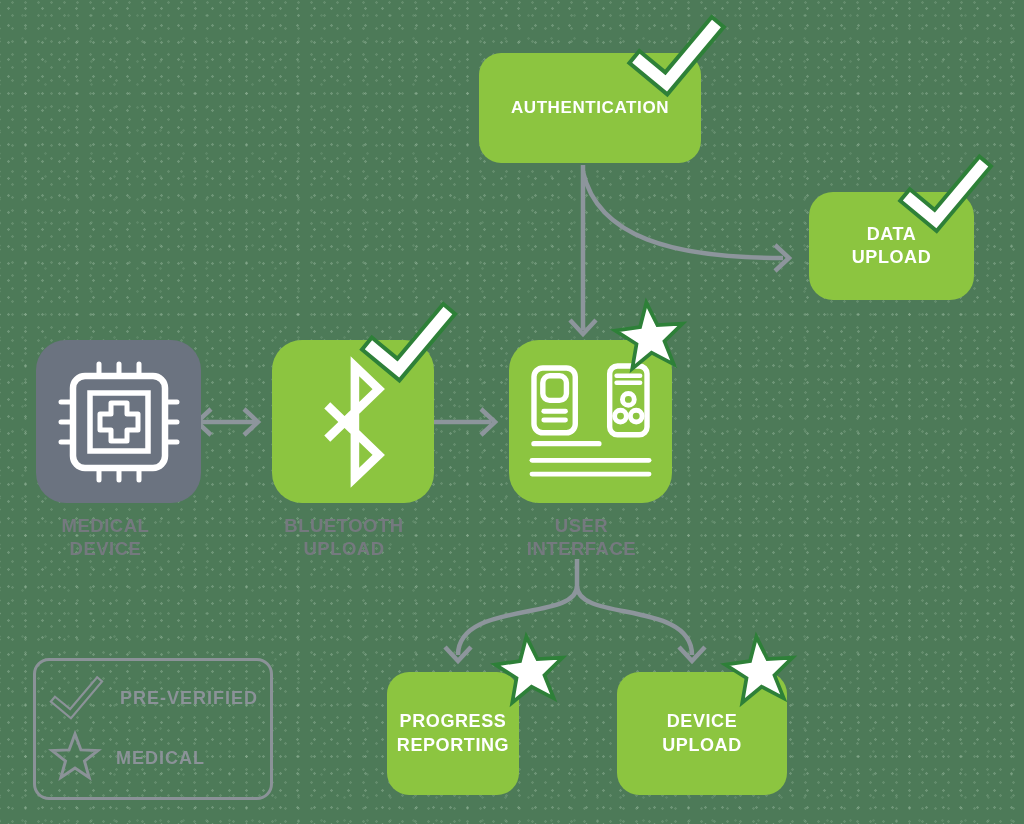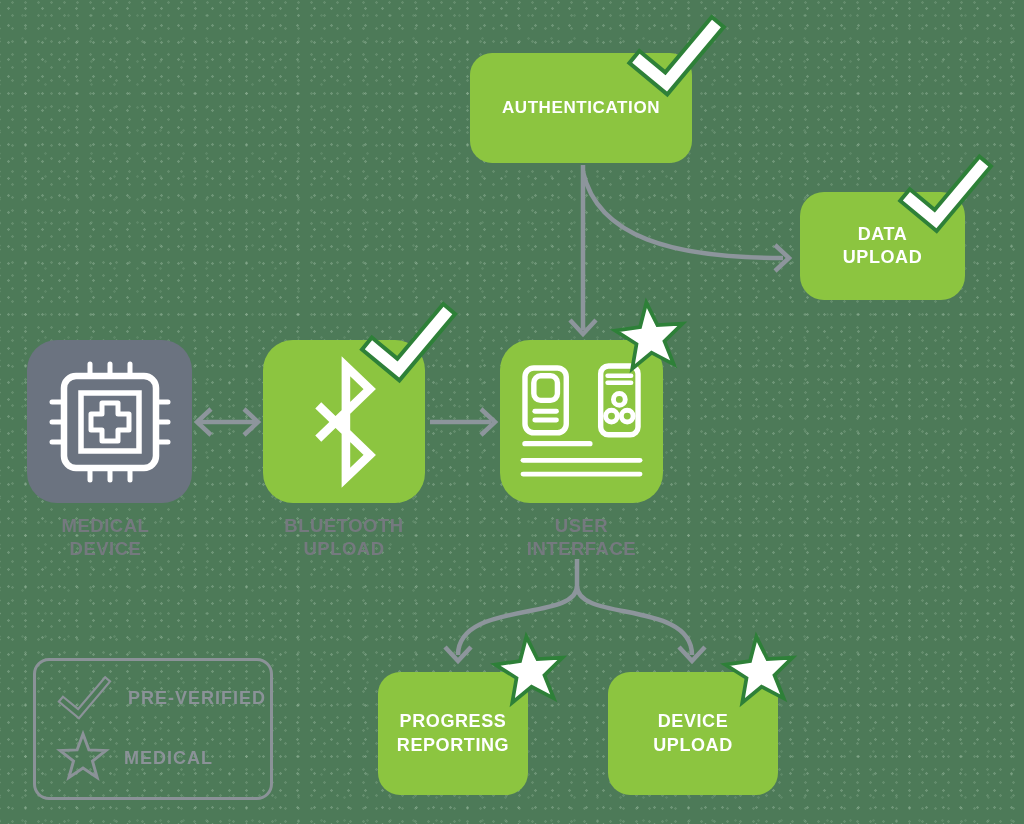--- a/index.html
+++ b/index.html
@@ -12,51 +12,51 @@
     background-image:
       radial-gradient(rgba(225,245,225,0.22) 1px, transparent 1.5px),
       radial-gradient(rgba(225,245,225,0.15) 1px, transparent 1.5px),
       radial-gradient(rgba(225,245,225,0.10) 1px, transparent 1.5px);
     background-size:17px 17px, 13px 13px, 23px 23px;
     background-position:0 0, 6px 9px, 11px 4px;
   }
   .connectors{position:absolute;left:0;top:0;}
   .node{
     position:absolute;display:flex;align-items:center;justify-content:center;
-    flex-direction:column;text-align:center;
+    flex-direction:column;text-align:center;margin-left:9px;
   }
   .green{background:#8cc540;}
   .gray{background:#6b7380;}
   .label-node{color:#ffffff;font-weight:bold;letter-spacing:0.6px;line-height:1.28;}
   #auth{left:470px;top:53px;width:222px;height:110px;border-radius:22px;font-size:17px;}
   #data-upload{left:800px;top:192px;width:165px;height:108px;border-radius:24px;font-size:18px;}
   #medical{left:27px;top:340px;width:165px;height:163px;border-radius:30px;}
   #bluetooth{left:263px;top:340px;width:162px;height:163px;border-radius:30px;}
   #ui{left:500px;top:340px;width:163px;height:163px;border-radius:30px;}
-  #progress{left:378px;top:672px;width:150px;height:123px;border-radius:22px;font-size:18px;}
+  #progress{left:378px;top:672px;width:132px;height:123px;border-radius:22px;font-size:18px;}
   #device-control{left:608px;top:672px;width:170px;height:123px;border-radius:22px;font-size:18px;}
   .node-label{
     position:absolute;text-align:center;color:#75797f;font-weight:bold;
     font-size:18.5px;letter-spacing:0.5px;line-height:1.26;
   }
   #medical-label{left:23px;top:514px;width:165px;}
   #bluetooth-label{left:263px;top:514px;width:162px;}
   #ui-label{left:500px;top:514px;width:163px;}
   .badge{position:absolute;overflow:visible;}
   #auth-badge{left:631px;top:20px;width:92px;height:75px;}
   #data-badge{left:903px;top:159px;width:86px;height:73px;}
   #bt-badge{left:364px;top:307px;width:90px;height:74px;}
   #ui-star{left:612px;top:301px;width:76px;height:74px;}
   #progress-star{left:492px;top:635px;width:76px;height:74px;}
   #device-star{left:722px;top:635px;width:76px;height:74px;}
   .legend{
     position:absolute;left:33px;top:658px;width:240px;height:142px;
     border:3px solid #8b9298;border-radius:16px;box-sizing:border-box;
     display:flex;flex-direction:column;justify-content:center;gap:12px;
-    padding-left:22px;
+    padding-left:14px;
   }
   .legend-row{display:flex;align-items:center;gap:16px;}
   .legend-row span{
     color:#8b9298;font-weight:bold;font-size:18px;letter-spacing:1px;
   }
   .icon-svg{overflow:visible;}
 </style>
 </head>
 <body>
 

